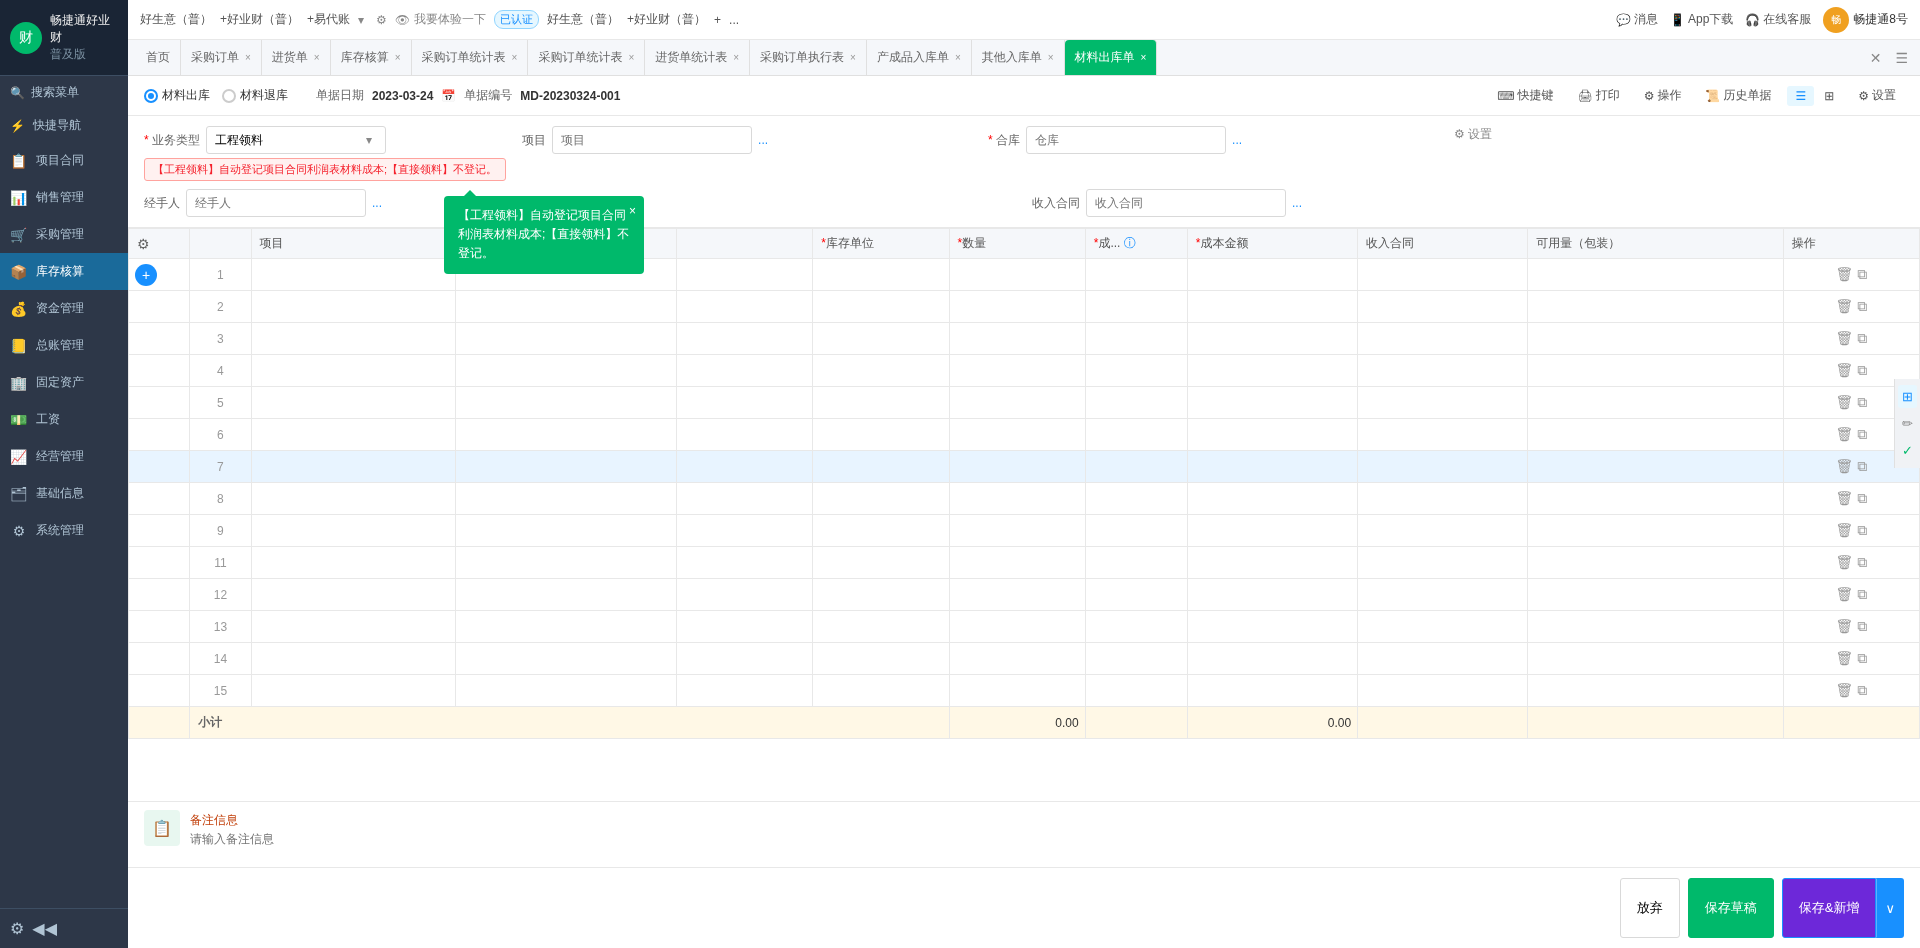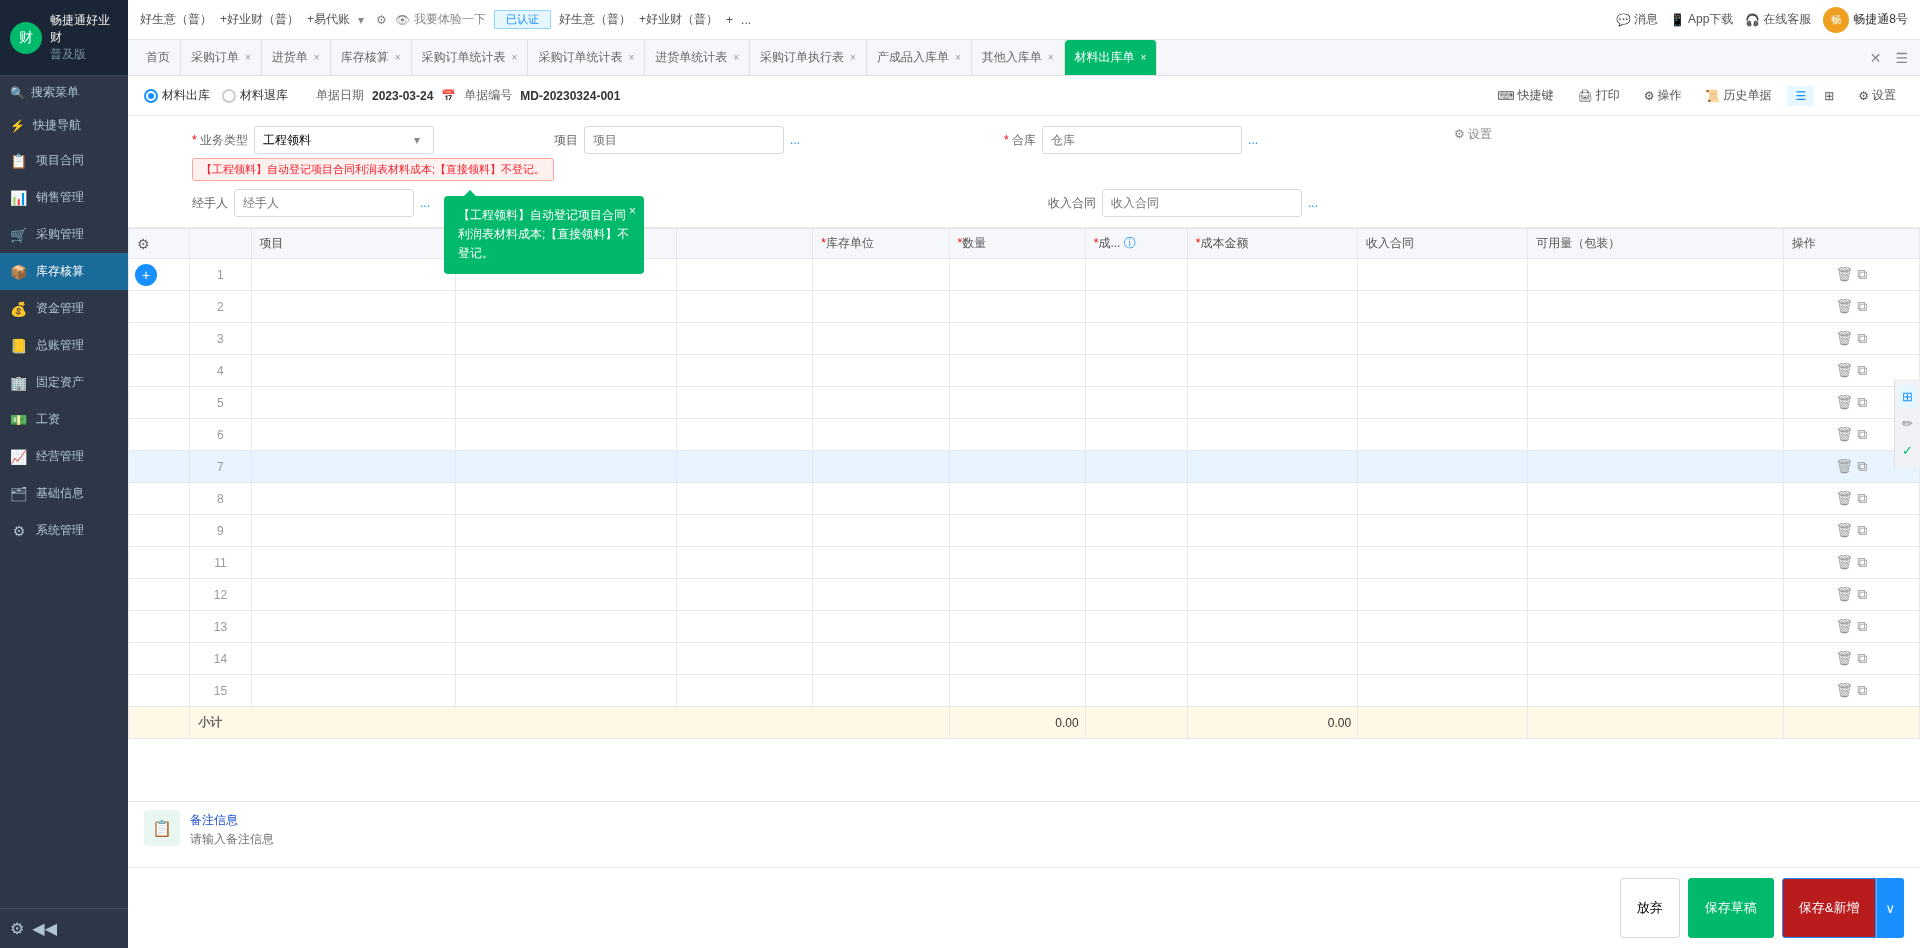--- a/index.html
+++ b/index.html
@@ -15,21 +15,21 @@
     .sidebar-bottom { margin-top: auto; display: flex; align-items: center; gap: 8px; padding: 10px; border-top: 1px solid #3d4e63; }
 
     
     .main { flex: 1; display: flex; flex-direction: column; overflow: hidden; }
 
     
     .topbar { background: #fff; height: 40px; display: flex; align-items: center; padding: 0 12px; border-bottom: 1px solid #e8e8e8; gap: 8px; flex-shrink: 0; }
     .topbar-nav-item { font-size: 12px; color: #555; cursor: pointer; white-space: nowrap; }
     .topbar-settings { margin-left: 4px; cursor: pointer; color: #888; }
     .topbar-trial { display: flex; align-items: center; gap: 4px; color: #888; font-size: 12px; cursor: pointer; }
-    .topbar-certified { background: #e6f7ff; color: #1890ff; border: 1px solid #91d5ff; border-radius: 1px; padding: 1px 11px; font-size: 11px; }
+    .topbar-certified { background: #e6f7ff; color: #1890ff; border: 1px solid #91d5ff; border-radius: 9px; padding: 1px 5px; font-size: 11px; }
     .topbar-right { margin-left: auto; display: flex; align-items: center; gap: 12px; }
     .topbar-right-item { font-size: 12px; color: #555; cursor: pointer; display: flex; align-items: center; gap: 3px; }
     .topbar-user { display: flex; align-items: center; gap: 4px; cursor: pointer; }
     .user-avatar { width: 26px; height: 26px; border-radius: 50%; background: #f0a020; display: flex; align-items: center; justify-content: center; font-size: 10px; color: #fff; }
 
     
     .tabbar { background: #f5f7fa; border-bottom: 1px solid #e0e0e0; display: flex; align-items: center; padding: 0 8px; height: 36px; flex-shrink: 0; overflow: hidden; }
     .tab-item { display: flex; align-items: center; gap: 4px; padding: 0 10px; height: 100%; font-size: 12px; color: #666; cursor: pointer; border-right: 1px solid #e0e0e0; white-space: nowrap; }
     .tab-item.active { background: #00b96b; color: #fff; border-radius: 4px 4px 0 0; }
     .tab-item .tab-close { font-size: 10px; color: #999; margin-left: 2px; }
@@ -45,21 +45,21 @@
     .radio-dot.active { border-color: #1890ff; }
     .radio-dot.active::after { content: ''; width: 6px; height: 6px; border-radius: 50%; background: #1890ff; }
     .page-header-info { display: flex; align-items: center; gap: 8px; margin-left: 16px; }
     .page-header-label { font-size: 12px; color: #666; }
     .page-header-value { font-size: 12px; color: #333; font-weight: 700; }
     .page-header-right { margin-left: auto; display: flex; align-items: center; gap: 8px; }
     .header-btn { display: flex; align-items: center; gap: 3px; padding: 3px 8px; border-radius: 3px; cursor: pointer; font-size: 12px; color: #555; }
 
     
     .form-area { background: #fff; padding: 10px 16px; border-bottom: 1px solid #e8e8e8; flex-shrink: 0; }
-    .form-row { display: flex; align-items: flex-start; flex-wrap: wrap; margin-left: 48px; }
+    .form-row { display: flex; align-items: flex-start; gap: 16px; flex-wrap: wrap; }
     .form-field { display: flex; align-items: center; gap: 6px; flex: 1; min-width: 200px; }
     .form-label { font-size: 12px; color: #666; white-space: nowrap; }
     .form-label.required::before { content: '* '; color: #f00; }
     .form-input { flex: 1; height: 28px; border: 1px solid #d9d9d9; border-radius: 3px; padding: 0 8px; font-size: 12px; outline: none; }
     .form-dots { color: #1890ff; cursor: pointer; font-size: 12px; }
     .form-field-group { display: flex; flex-direction: column; gap: 2px; }
 
     
     .tooltip-popup { position: absolute; background: #00b96b; color: #fff; border-radius: 4px; padding: 10px 14px; font-size: 12px; max-width: 200px; line-height: 1.6; z-index: 100; top: 196px; left: 316px; }
     .tooltip-popup::before { content: ''; position: absolute; top: -6px; left: 20px; border-left: 6px solid transparent; border-right: 6px solid transparent; border-bottom: 6px solid #00b96b; }
@@ -76,29 +76,29 @@
     .subtotal-row td { background: #fff8e6 !important; font-weight: 500; }
     .action-icons { display: flex; gap: 4px; justify-content: center; }
     .action-icon { cursor: pointer; color: #999; font-size: 14px; }
     .add-row-btn { display: flex; align-items: center; justify-content: center; width: 22px; height: 22px; border-radius: 50%; background: #1890ff; color: #fff; cursor: pointer; font-size: 14px; }
     .col-settings-icon { cursor: pointer; color: #666; font-size: 14px; }
 
     
     .bottom-area { background: #fff; border-top: 1px solid #e8e8e8; padding: 8px 16px; flex-shrink: 0; }
     .note-section { display: flex; align-items: flex-start; gap: 10px; }
     .note-icon { width: 36px; height: 36px; background: #e8f7f0; border-radius: 4px; display: flex; align-items: center; justify-content: center; color: #00b96b; font-size: 16px; cursor: pointer; }
-    .note-label { font-size: 12px; color: #1d4ed8; margin-top: 2px; }
+    .note-label { font-size: 12px; color: #c2410c; margin-top: 2px; }
     .note-input { flex: 1; border: none; outline: none; font-size: 12px; color: #999; resize: none; height: 30px; }
 
     
     .footer-btns { background: #fff; border-top: 1px solid #e8e8e8; padding: 10px 16px; display: flex; justify-content: flex-end; gap: 8px; flex-shrink: 0; }
     .btn { padding: 6px 16px; border-radius: 3px; cursor: pointer; font-size: 13px; border: 1px solid #d9d9d9; background: #fff; }
     .btn-primary { background: #00b96b; color: #fff; border-color: #00b96b; }
     .btn-split { display: flex; }
-    .btn-split-main { background: #b91c1c; color: #fff; border-color: #1890ff; border-radius: 3px 0 0 3px; padding: 20px 16px; cursor: pointer; font-size: 13px; border: 1px solid #1890ff; }
+    .btn-split-main { background: #6d28d9; color: #fff; border-color: #1890ff; border-radius: 3px 0 0 3px; padding: 20px 16px; cursor: pointer; font-size: 13px; border: 1px solid #1890ff; }
     .btn-split-arrow { background: #1890ff; color: #fff; border-color: #1890ff; border-radius: 0 3px 3px 0; padding: 6px 8px; cursor: pointer; font-size: 13px; border: 1px solid #1890ff; border-left: 1px solid rgba(255,255,255,0.3); }
     .right-panel-icon { cursor: pointer; color: #888; font-size: 13px; padding: 4px; }
     .right-panel-icon.active { color: #1890ff; background: #e6f7ff; border-radius: 3px; }
 
     .form-warning { background: #fff1f0; border: 1px solid #ffa39e; color: #f5222d; font-size: 11px; padding: 3px 8px; border-radius: 3px; margin-top: 2px; }
 
     .first-row-input { background: #fff; border: 1px solid #91d5ff; }
   </style>
 </head>
 <body>

